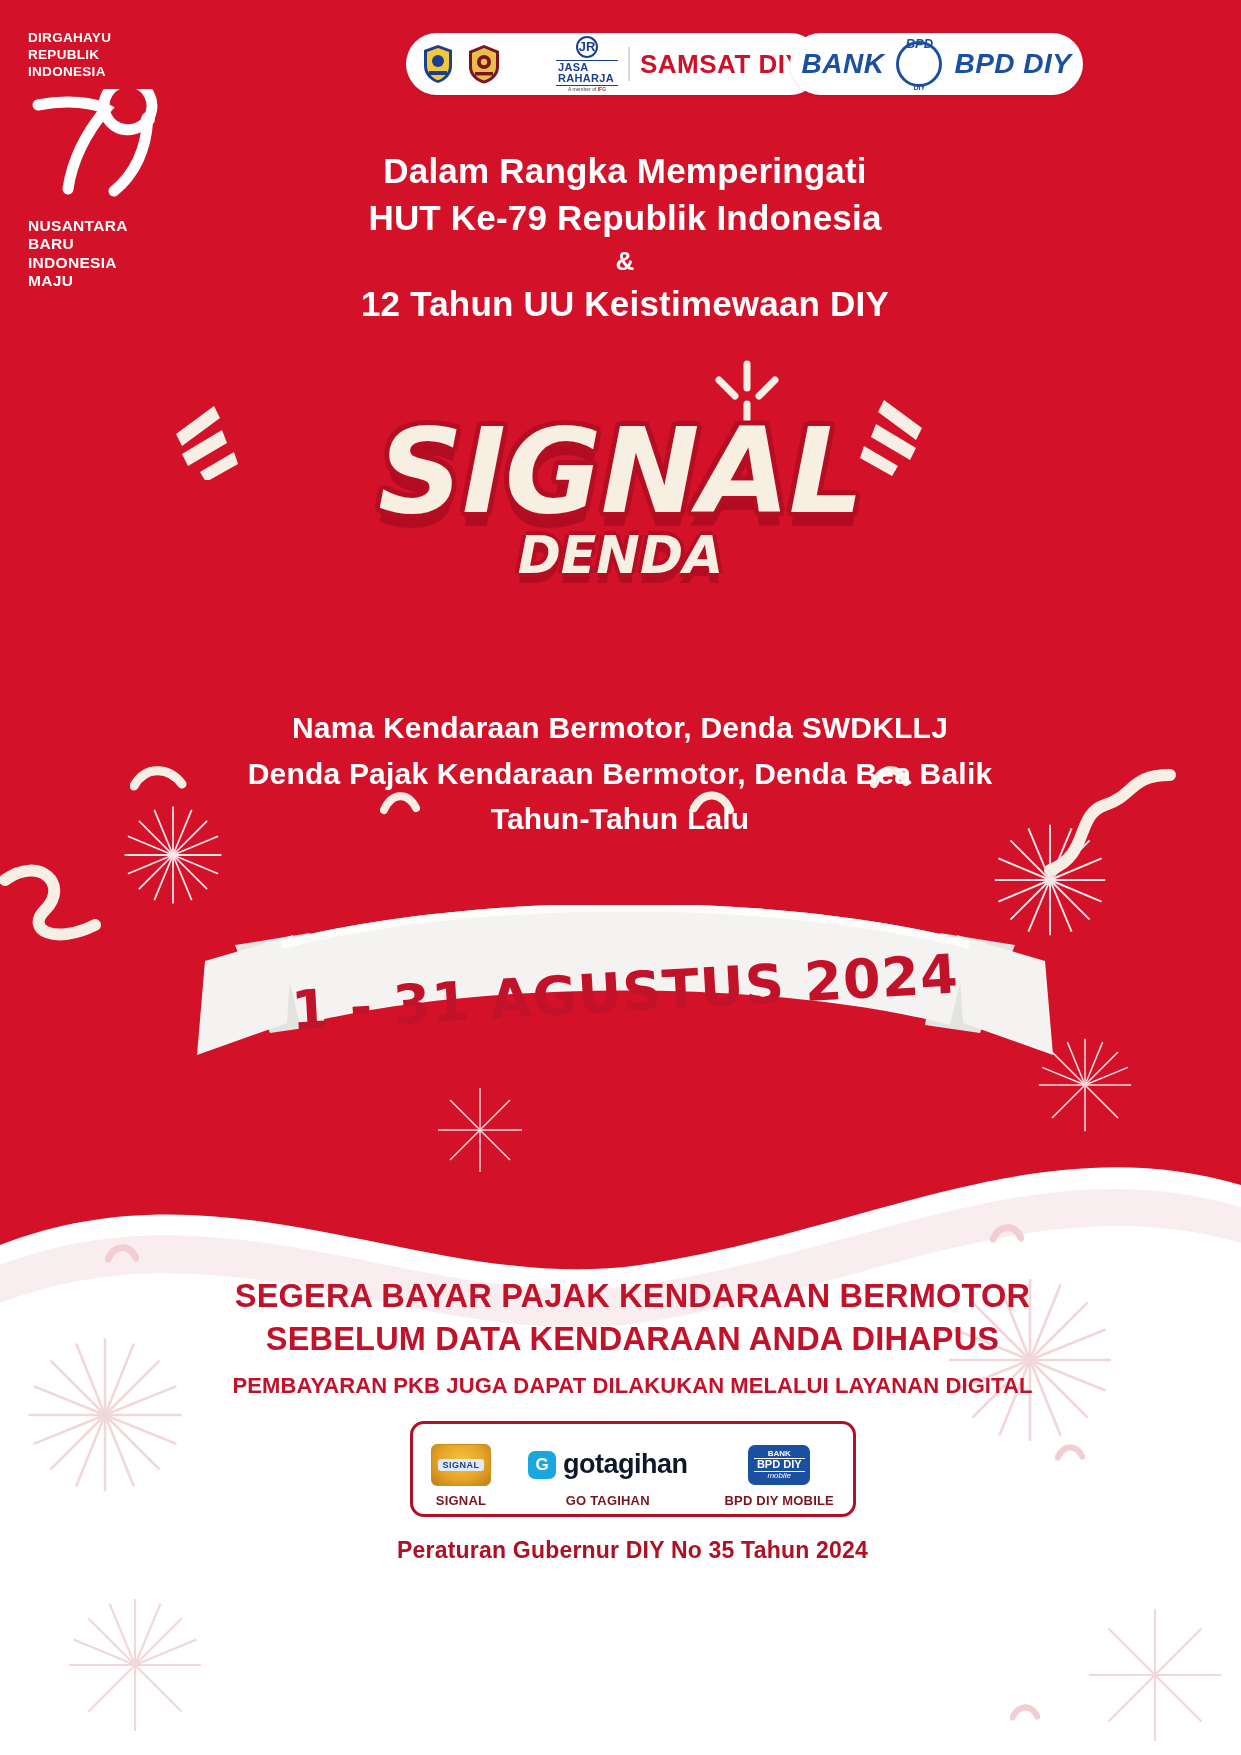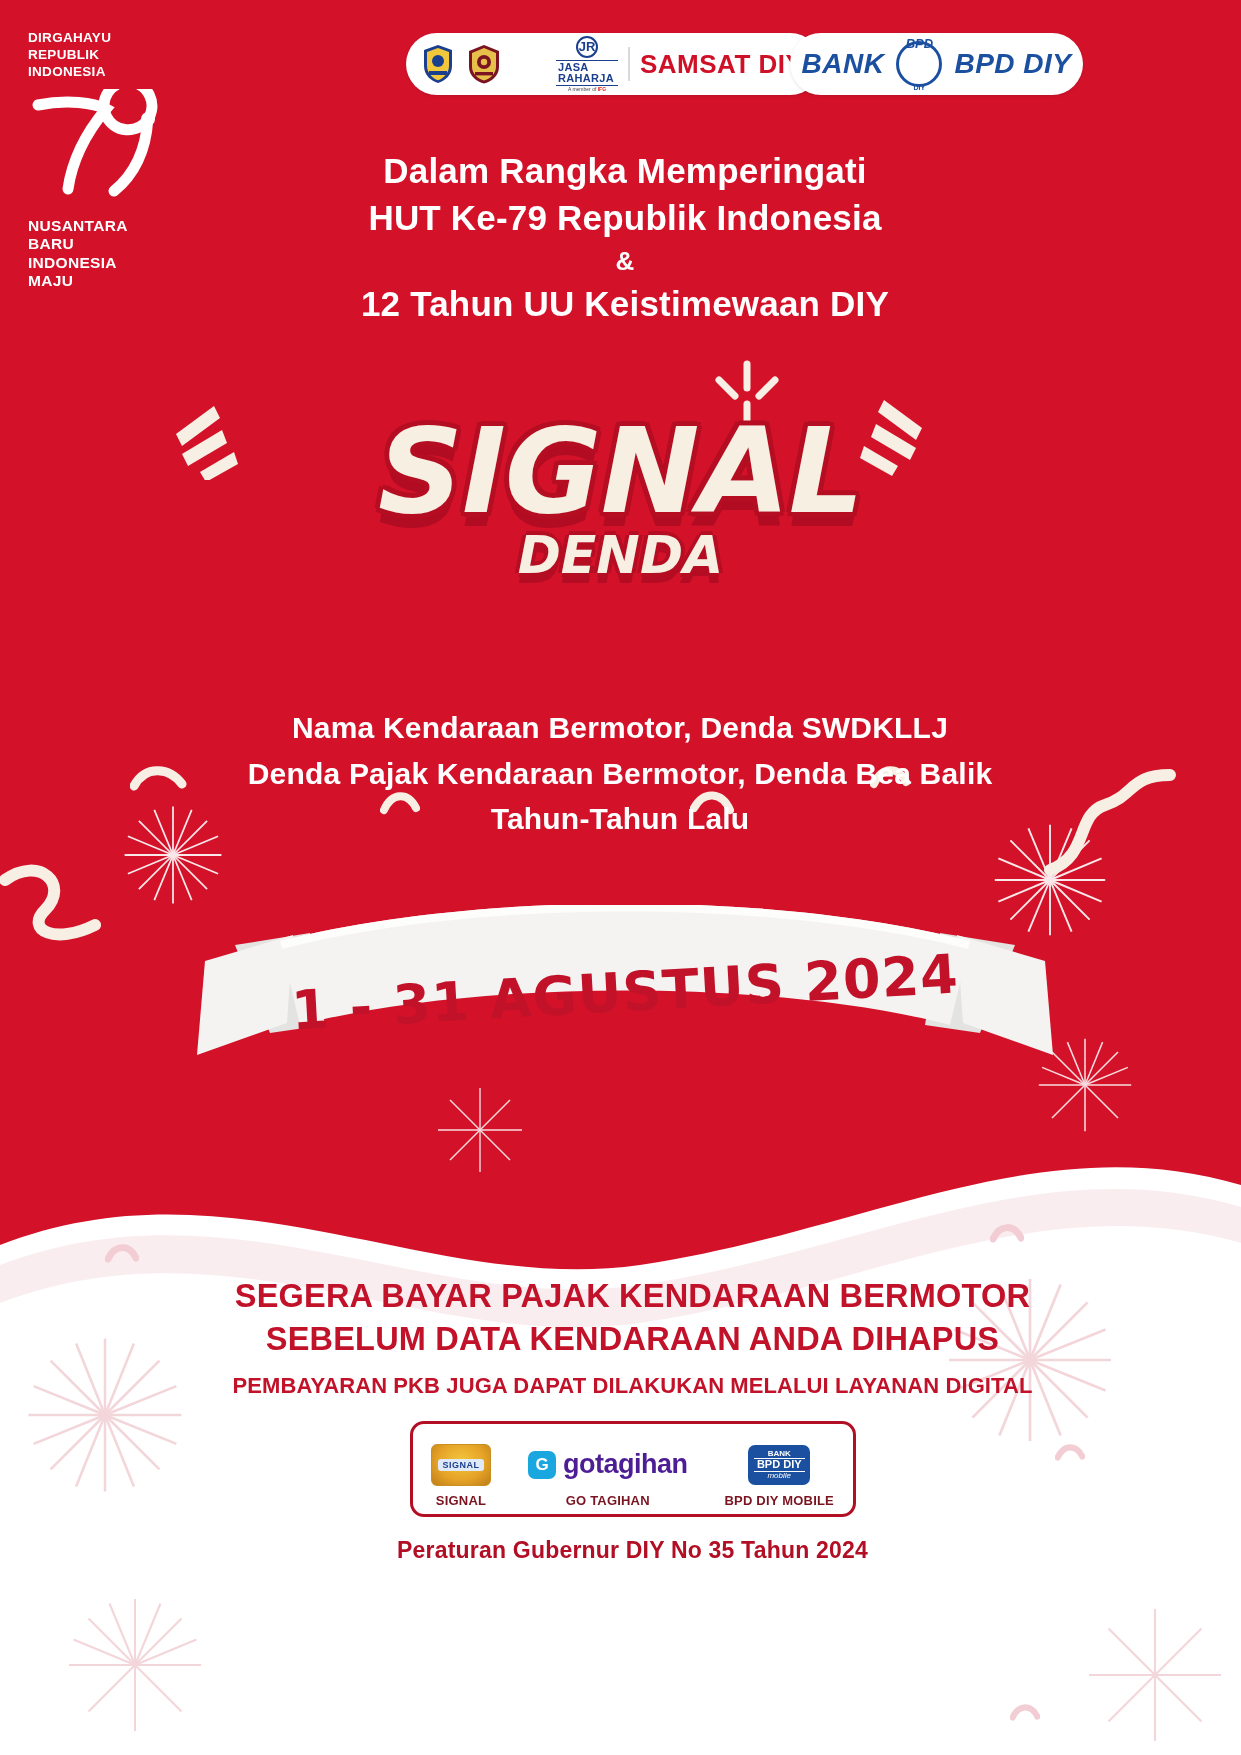--- a/index.html
+++ b/index.html
@@ -160,21 +160,21 @@
     background:#fff;
   }
   .app { display:flex; flex-direction:column; align-items:center; justify-content:flex-end; height:78px; }
   .app .glyph { height:44px; display:flex; align-items:center; justify-content:center; }
   .app .nm { font-size:13px; font-weight:bold; color:#7a1420; margin-top:6px; letter-spacing:.2px; }
   .gotagihan { display:flex; align-items:center; gap:7px; }
   .gt-badge {
     width:28px;height:28px;border-radius:7px;background:#1aa7e0;color:#fff;
     font-size:17px;font-weight:bold;display:flex;align-items:center;justify-content:center;
   }
-  .gt-word { font-size:27px; font-weight:bold; color:#4c1d95; letter-spacing:-.5px; }
+  .gt-word { font-size:27px; font-weight:bold; color:#0f172a; letter-spacing:-.5px; }
   .bpdm {
     width:62px;height:40px;border-radius:7px;background:#1b4fa0;color:#fff;
     display:flex;flex-direction:column;align-items:center;justify-content:center;line-height:1.05;
   }
   .bpdm .a{font-size:8px;font-weight:bold;}
   .bpdm .b{font-size:11px;font-weight:bold;border-top:1px solid #fff;border-bottom:1px solid #fff;padding:0 3px;}
   .bpdm .c{font-size:8px;font-style:italic;}
   .signal-logo{
     width:60px;height:42px;border-radius:6px;
     background:radial-gradient(ellipse at 50% 40%, #f3c63c 0%, #e6a428 55%, #bf7d18 100%);

